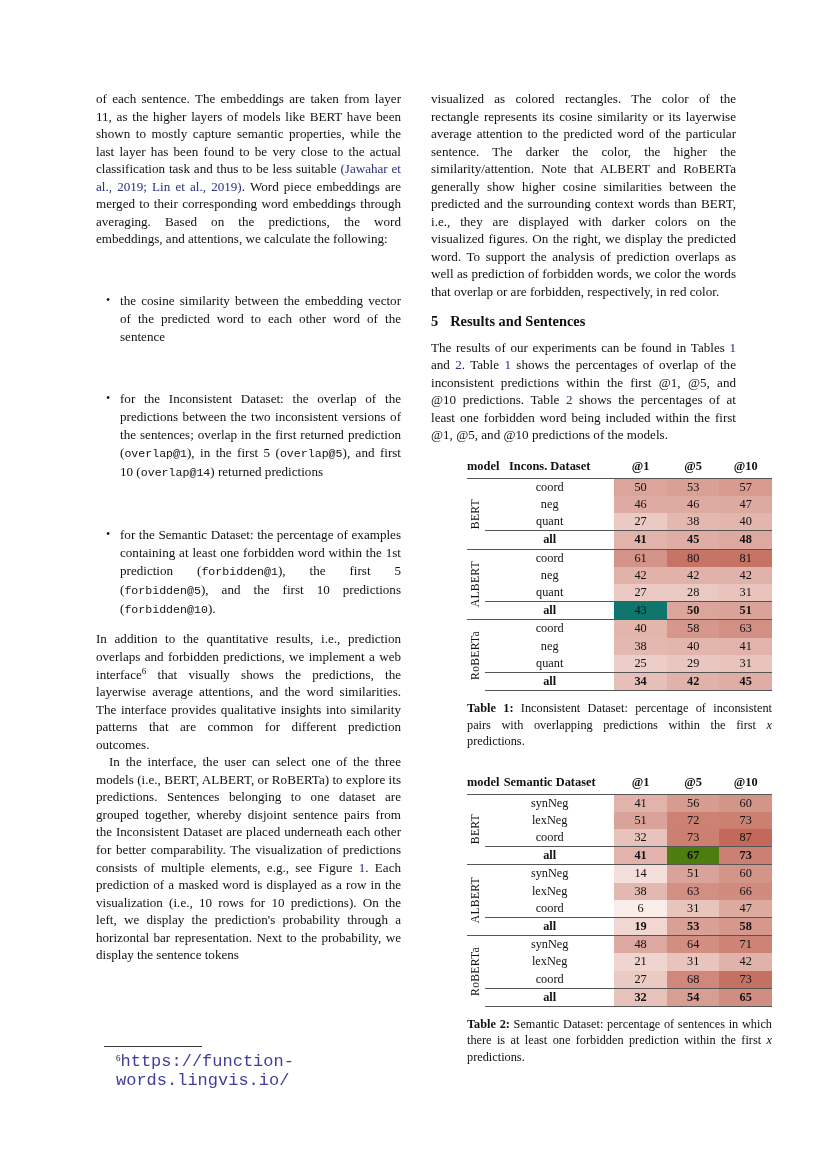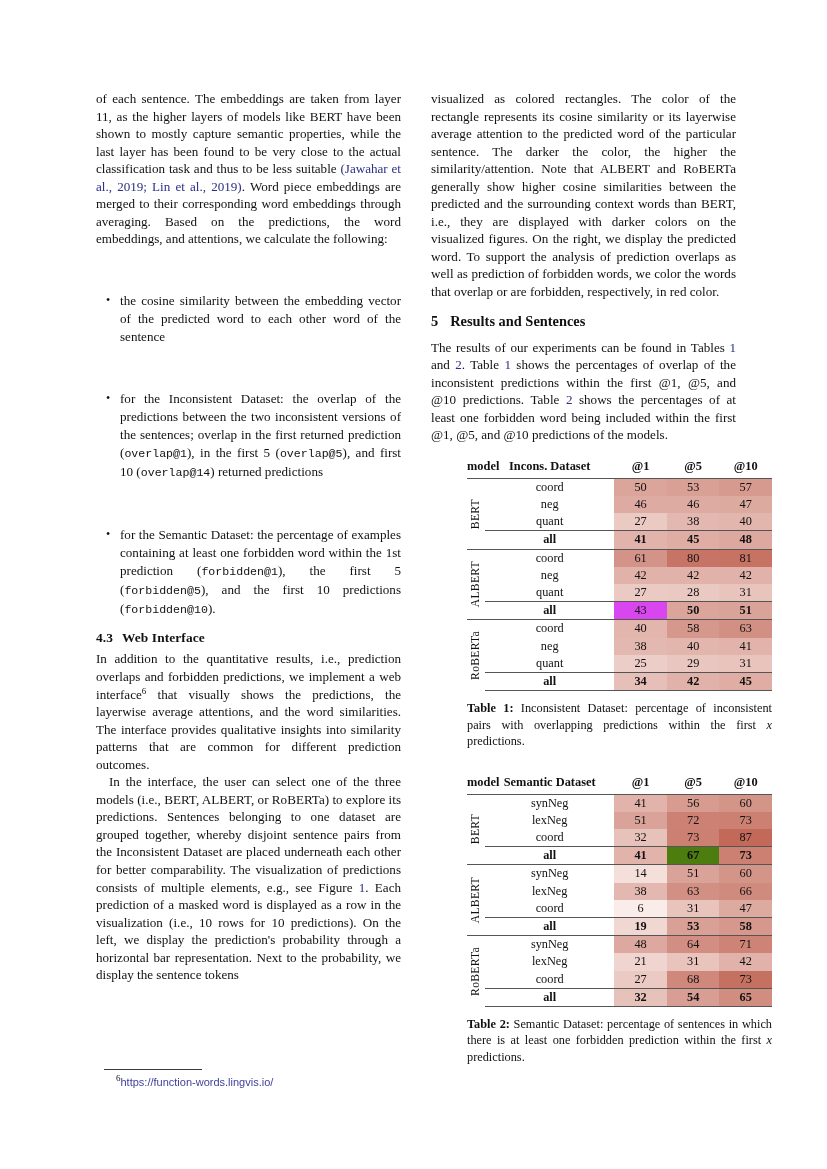--- a/index.html
+++ b/index.html
@@ -91,22 +91,22 @@
     width: 98px;
     height: 1px;
     background: #3a3a3a;
     margin: 0 0 5px 8px;
   }
   .footnote-text {
     font-size: 12px;
     padding-left: 20px;
   }
   .footnote-text .url {
-    font-family: Liberation Sans, sans-serif;
-    font-size: 11px;
+    font-family: Liberation Mono, monospace;
+    font-size: 17px;
     color: #3e3f9b;
   }
 
   
   .table-block { margin-top: 14px; margin-left: 36px; }
   table.restable {
     border-collapse: collapse;
     width: 305px;
     font-size: 12.2px;
     table-layout: fixed;
@@ -172,21 +172,20 @@
     <div class="col">
 
       <p class="body"><span>of each sentence. The embeddings are taken from layer 11, as the higher layers of models like BERT have been shown to mostly capture semantic properties, while the last layer has been found to be very close to the actual classification task and thus to be less suitable </span><span class="cite">(Jawahar et al., 2019; Lin et al., 2019)</span><span>. Word piece embeddings are merged to their corresponding word embeddings through averaging. Based on the predictions, the word embeddings, and attentions, we calculate the following:</span></p>
 
       <ul class="bullets">
         <li><span>the cosine similarity between the embedding vector of the predicted word to each other word of the sentence</span></li>
         <li><span>for the Inconsistent Dataset: the overlap of the predictions between the two inconsistent versions of the sentences; overlap in the first returned prediction (</span><span class="mono">overlap@1</span><span>), in the first 5 (</span><span class="mono">overlap@5</span><span>), and first 10 (</span><span class="mono">overlap@14</span><span>) returned predictions</span></li>
         <li><span>for the Semantic Dataset: the percentage of examples containing at least one forbidden word within the 1st prediction (</span><span class="mono">forbidden@1</span><span>), the first 5 (</span><span class="mono">forbidden@5</span><span>), and the first 10 predictions (</span><span class="mono">forbidden@10</span><span>).</span></li>
       </ul>
 
-      <h3 class="subsec"><span class="num">4.3</span><span>Web Interface</span></h3>
 
       <p class="body"><span>In addition to the quantitative results, i.e., prediction overlaps and forbidden predictions, we implement a web interface</span><sup class="fn">6</sup><span> that visually shows the predictions, the layerwise average attentions, and the word similarities. The interface provides qualitative insights into similarity patterns that are common for different prediction outcomes.</span></p>
 
       <p class="body indent"><span>In the interface, the user can select one of the three models (i.e., BERT, ALBERT, or RoBERTa) to explore its predictions. Sentences belonging to one dataset are grouped together, whereby disjoint sentence pairs from the Inconsistent Dataset are placed underneath each other for better comparability. The visualization of predictions consists of multiple elements, e.g., see Figure </span><span class="cite">1</span><span>. Each prediction of a masked word is displayed as a row in the visualization (i.e., 10 rows for 10 predictions). On the left, we display the prediction's probability through a horizontal bar representation. Next to the probability, we display the sentence tokens</span></p>
 
       <div class="footnote-wrap">
         <div class="footnote-rule"></div>
         <div class="footnote-text"><sup class="fn">6</sup><span class="url">https://function-words.lingvis.io/</span></div>
       </div>
     </div>
@@ -259,21 +258,21 @@
                 <td class="val" style="background:rgb(225,178,169);">42</td>
               </tr>
               <tr class="">
                 <td class="dsname sep-under">quant</td>
                 <td class="val sep-under" style="background:rgb(235,202,196);">27</td>
                 <td class="val sep-under" style="background:rgb(234,201,194);">28</td>
                 <td class="val sep-under" style="background:rgb(232,196,189);">31</td>
               </tr>
               <tr class="">
                 <td class="dsname bold">all</td>
-                <td class="val bold" style="background:#d946ef;font-weight:normal;">43</td>
+                <td class="val bold" style="background:#0f766e;font-weight:normal;">43</td>
                 <td class="val bold" style="background:rgb(219,165,155);font-weight:bold;">50</td>
                 <td class="val bold" style="background:rgb(218,163,153);font-weight:bold;">51</td>
               </tr>
               <tr class="rule-mid">
                 <td class="rotcell" rowspan="4">
                   <span class="rot">RoBERTa</span>
                 </td>
                 <td class="dsname">coord</td>
                 <td class="val" style="background:rgb(226,181,173);">40</td>
                 <td class="val" style="background:rgb(214,152,141);">58</td>

